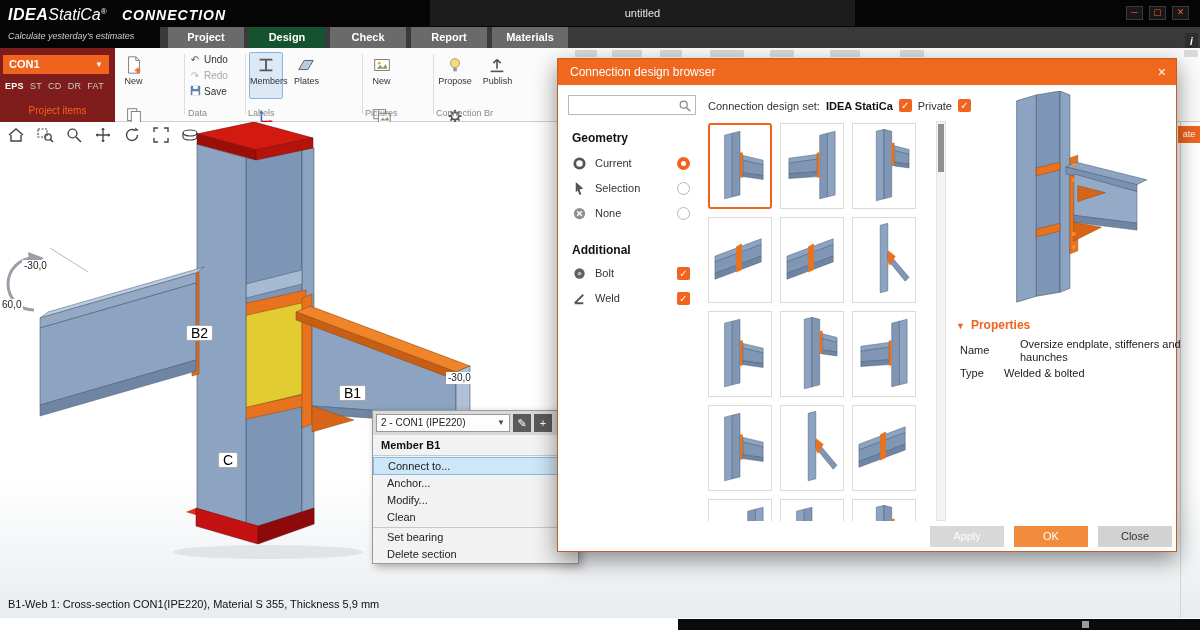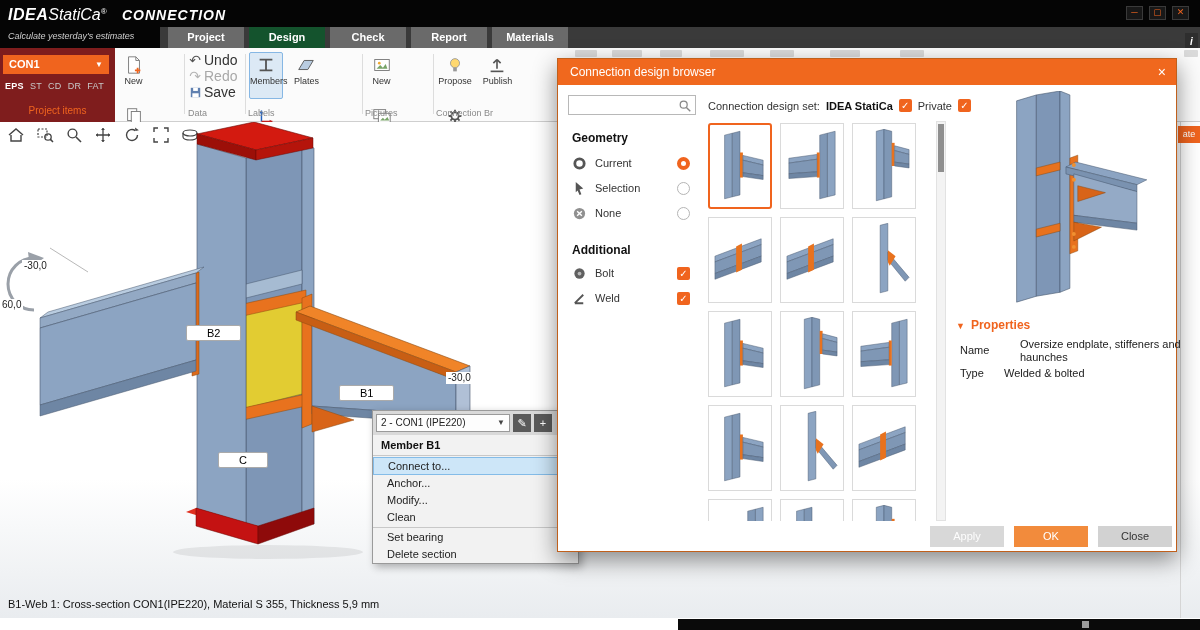--- a/index.html
+++ b/index.html
@@ -30,31 +30,31 @@
 #badges{left:5px;top:33px;font-size:9px;color:#C8C8C8;letter-spacing:.3px}
 #badges span{margin-right:6px}
 #badges span:first-child{color:#fff;font-weight:bold}
 #projcap{left:0;top:57px;width:115px;text-align:center;color:#F0641E;font-size:10px}
 .vsep{top:6px;width:1px;height:60px;background:#DDD}
 .grp{top:0;height:73px}
 .grpcap{position:absolute;left:0;bottom:3px;width:100%;font-size:9px;color:#8A8A8A;white-space:nowrap;overflow:hidden}
 .bigbtn{display:inline-block;vertical-align:top;width:34px;height:47px;margin:4px 1px 0;text-align:center;font-size:9px;color:#333;border:1px solid transparent;border-radius:2px;padding-top:2px}
 .bigbtn svg{display:block;margin:0 auto 1px}
 .bigbtn.pressed{background:#DCE9F5;border-color:#86B7E4}
-.smallrow{height:16px;font-size:14px;color:#333;white-space:nowrap;line-height:16px}
+.smallrow{height:16px;font-size:10px;color:#333;white-space:nowrap;line-height:16px}
 .smallrow .ic{display:inline-block;width:14px;text-align:center;margin-right:2px;color:#555}
 .smallrow.dis{color:#A8A8A8}
 .smallrow.dis .ic{color:#B5B5B5}
 .ghost{position:absolute;top:2px;height:7px;background:#DADADA;border-radius:1px}
 
 #viewport{left:0;top:122px;width:1200px;height:496px;background:linear-gradient(#FFFFFF 72%,#E9ECEF)}
 #vtoolbar{left:5px;top:3px;display:flex;gap:7px}
 .vtool{width:22px;height:20px;display:flex;align-items:center;justify-content:center}
 .vtool svg{display:block}
-.mlabel{background:#fff;border:1px solid #AAA;border-radius:2px;padding:0 20px;font-size:11px;color:#000;line-height:14px}
+.mlabel{background:#fff;border:1px solid #AAA;border-radius:2px;padding:0 4px;font-size:14px;color:#000;line-height:14px}
 .dlabel{background:#fff;padding:0 2px;font-size:10px;color:#222;line-height:12px}
 #rpanelline{left:1180px;top:0;width:1px;height:496px;background:#D5D5D5}
 #righttab{left:1178px;top:4px;width:22px;height:17px;background:#F0641E;color:#fff;font-size:9px;line-height:17px;text-align:center}
 
 #cmenu{left:372px;top:288px;width:207px;background:#F2F2F2;border:1px solid #9A9A9A;box-shadow:3px 3px 8px rgba(0,0,0,.3)}
 #cmenu-head{height:24px;background:#D9D9D9;display:flex;align-items:center;padding:0 3px;gap:3px}
 #cmenu-select{width:134px;height:18px;background:#FDFDFD;border:1px solid #9A9A9A;font-size:10px;line-height:16px;padding:0 4px;color:#222;white-space:nowrap}
 #cmenu-select .dd{float:right;font-size:8px;color:#444}
 .cmenu-tool{width:18px;height:18px;background:#5A5A5A;color:#fff;font-size:11px;text-align:center;line-height:18px}
 .cm-member{font-size:11px;font-weight:bold;color:#111;padding:4px 8px 3px}
@@ -99,20 +99,23 @@
 #btn-close{left:540px;background:#D2D2D2;color:#333}
 
 #statusbar{left:8px;top:598px;font-size:11px;color:#111}
 #bottombar{left:678px;top:619px;width:522px;height:11px;background:#0A0A0A}
 #bottombar .bdot{position:absolute;left:404px;top:2px;width:7px;height:7px;background:#9A9A9A}
 </style>
 </head>
 <body>
 
 <div id="titlebar" class="a">
+  <div id="docstrip" class="a">
+    <div id="doctitle">untitled</div>
+  </div>
   <div id="tabbg" class="a"></div>
   <div id="logo" class="a">
     <span class="logo-idea">IDEA</span><span>StatiCa</span><span class="logo-reg">®</span>
   </div>
   <div id="module" class="a">CONNECTION</div>
   <div id="tagline" class="a">Calculate yesterday's estimates</div>
   <div class="winbtn a" style="left:1126px"><span>─</span></div>
   <div class="winbtn a" style="left:1149px"><span>▢</span></div>
   <div class="winbtn a" style="left:1172px"><span>✕</span></div>
   <div id="infobadge" class="a">i</div>

